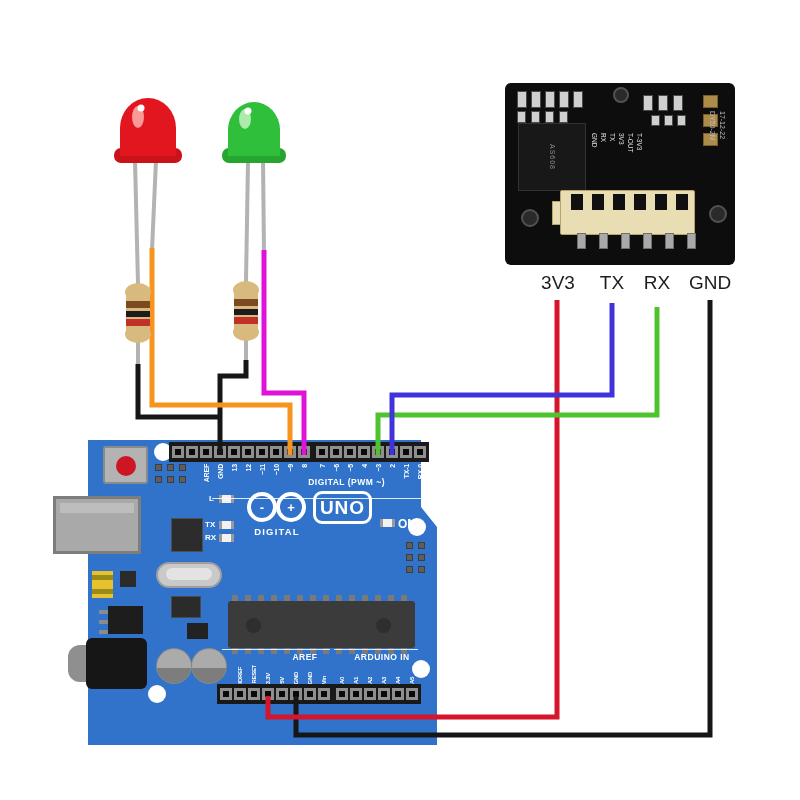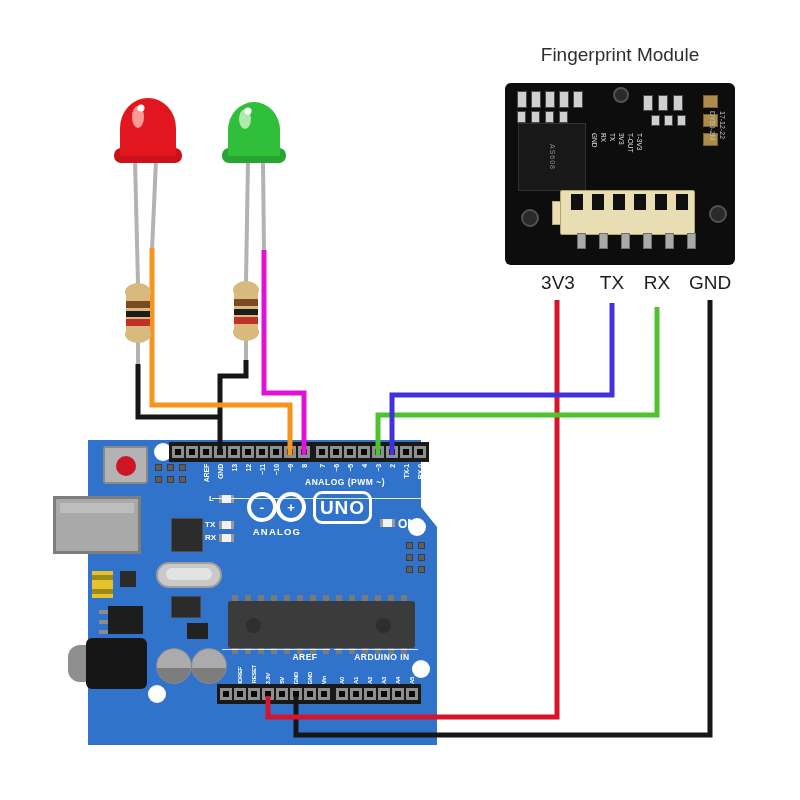--- a/index.html
+++ b/index.html
@@ -83,21 +83,20 @@
   .top .vtxt{font-size:7px;letter-spacing:-.2px;}
   .bot .vtxt{font-size:6px;letter-spacing:-.3px;}
   #wiresvg{left:0;top:0;z-index:40;pointer-events:none;}
   .z2{z-index:2;} .z10{z-index:10;}
 </style>
 </head>
 <body>
 
 <div id="canvas">
 
-  <div class="abs" id="fp-title">Fingerprint Module</div>
 
   <div class="abs z2" id="fp-pcb">
     <div class="abs fp-chip">
       <span>AS608</span>
     </div>
     <div class="abs smdrow" style="left:12px;top:8px;">
       <div class="smd" style="width:8px;height:15px;"></div>
         <div class="smd" style="width:8px;height:15px;"></div>
       <div class="smd" style="width:8px;height:15px;"></div>
         <div class="smd" style="width:8px;height:15px;"></div>
@@ -195,21 +194,21 @@
   <div class="abs z2 ledrect" style="left:219px;top:521px;"></div>
   <div class="abs z2 ledlbl" style="left:205px;top:533px;">RX</div>
   <div class="abs z2 ledrect" style="left:219px;top:534px;"></div>
 
   <div class="abs z2 ring" style="left:247px;top:492px;">
     <span>-</span>
   </div>
   <div class="abs z2 ring" style="left:276px;top:492px;">
     <span>+</span>
   </div>
-  <div class="abs z2" id="brandtxt">ANALOG</div>
+  <div class="abs z2" id="brandtxt">DIGITAL</div>
   <div class="abs z2" id="unobox">UNO</div>
   <div class="abs z2 ledrect" style="left:380px;top:519px;"></div>
   <div class="abs z2" id="onlbl">ON</div>
   <div class="abs z2 icsp2" style="left:406px;top:542px;">
     <div></div>
       <div></div>
       <div></div>
       <div></div>
       <div></div>
       <div></div>
@@ -235,21 +234,21 @@
   <div class="abs z2 ecap" style="left:156px;top:648px;"></div>
   <div class="abs z2 ecap" style="left:191px;top:648px;"></div>
   <div class="abs z2 vleg" style="left:99px;top:610px;"></div>
   <div class="abs z2 vleg" style="left:99px;top:620px;"></div>
   <div class="abs z2 vleg" style="left:99px;top:630px;"></div>
   <div class="abs z2" id="vreg"></div>
 
   <div class="abs z2 rule" style="left:212px;top:498px;width:216px;"></div>
   <div class="abs z2 rule" style="left:222px;top:649px;width:108px;"></div>
   <div class="abs z2 rule" style="left:334px;top:649px;width:84px;"></div>
-  <div class="abs z2 caption" style="left:240px;top:477px;width:145px;text-align:right;">ANALOG (PWM ~)</div>
+  <div class="abs z2 caption" style="left:240px;top:477px;width:145px;text-align:right;">DIGITAL (PWM ~)</div>
   <div class="abs z2 caption" style="left:271px;top:652px;width:68px;text-align:center;">AREF</div>
   <div class="abs z2 caption" style="left:348px;top:652px;width:68px;text-align:center;">ARDUINO IN</div>
 
   <div class="abs z10 hdr" style="left:169px;top:442px;">
     <div class="pin"></div>
       <div class="pin"></div>
     <div class="pin"></div>
       <div class="pin"></div>
     <div class="pin"></div>
       <div class="pin"></div>

